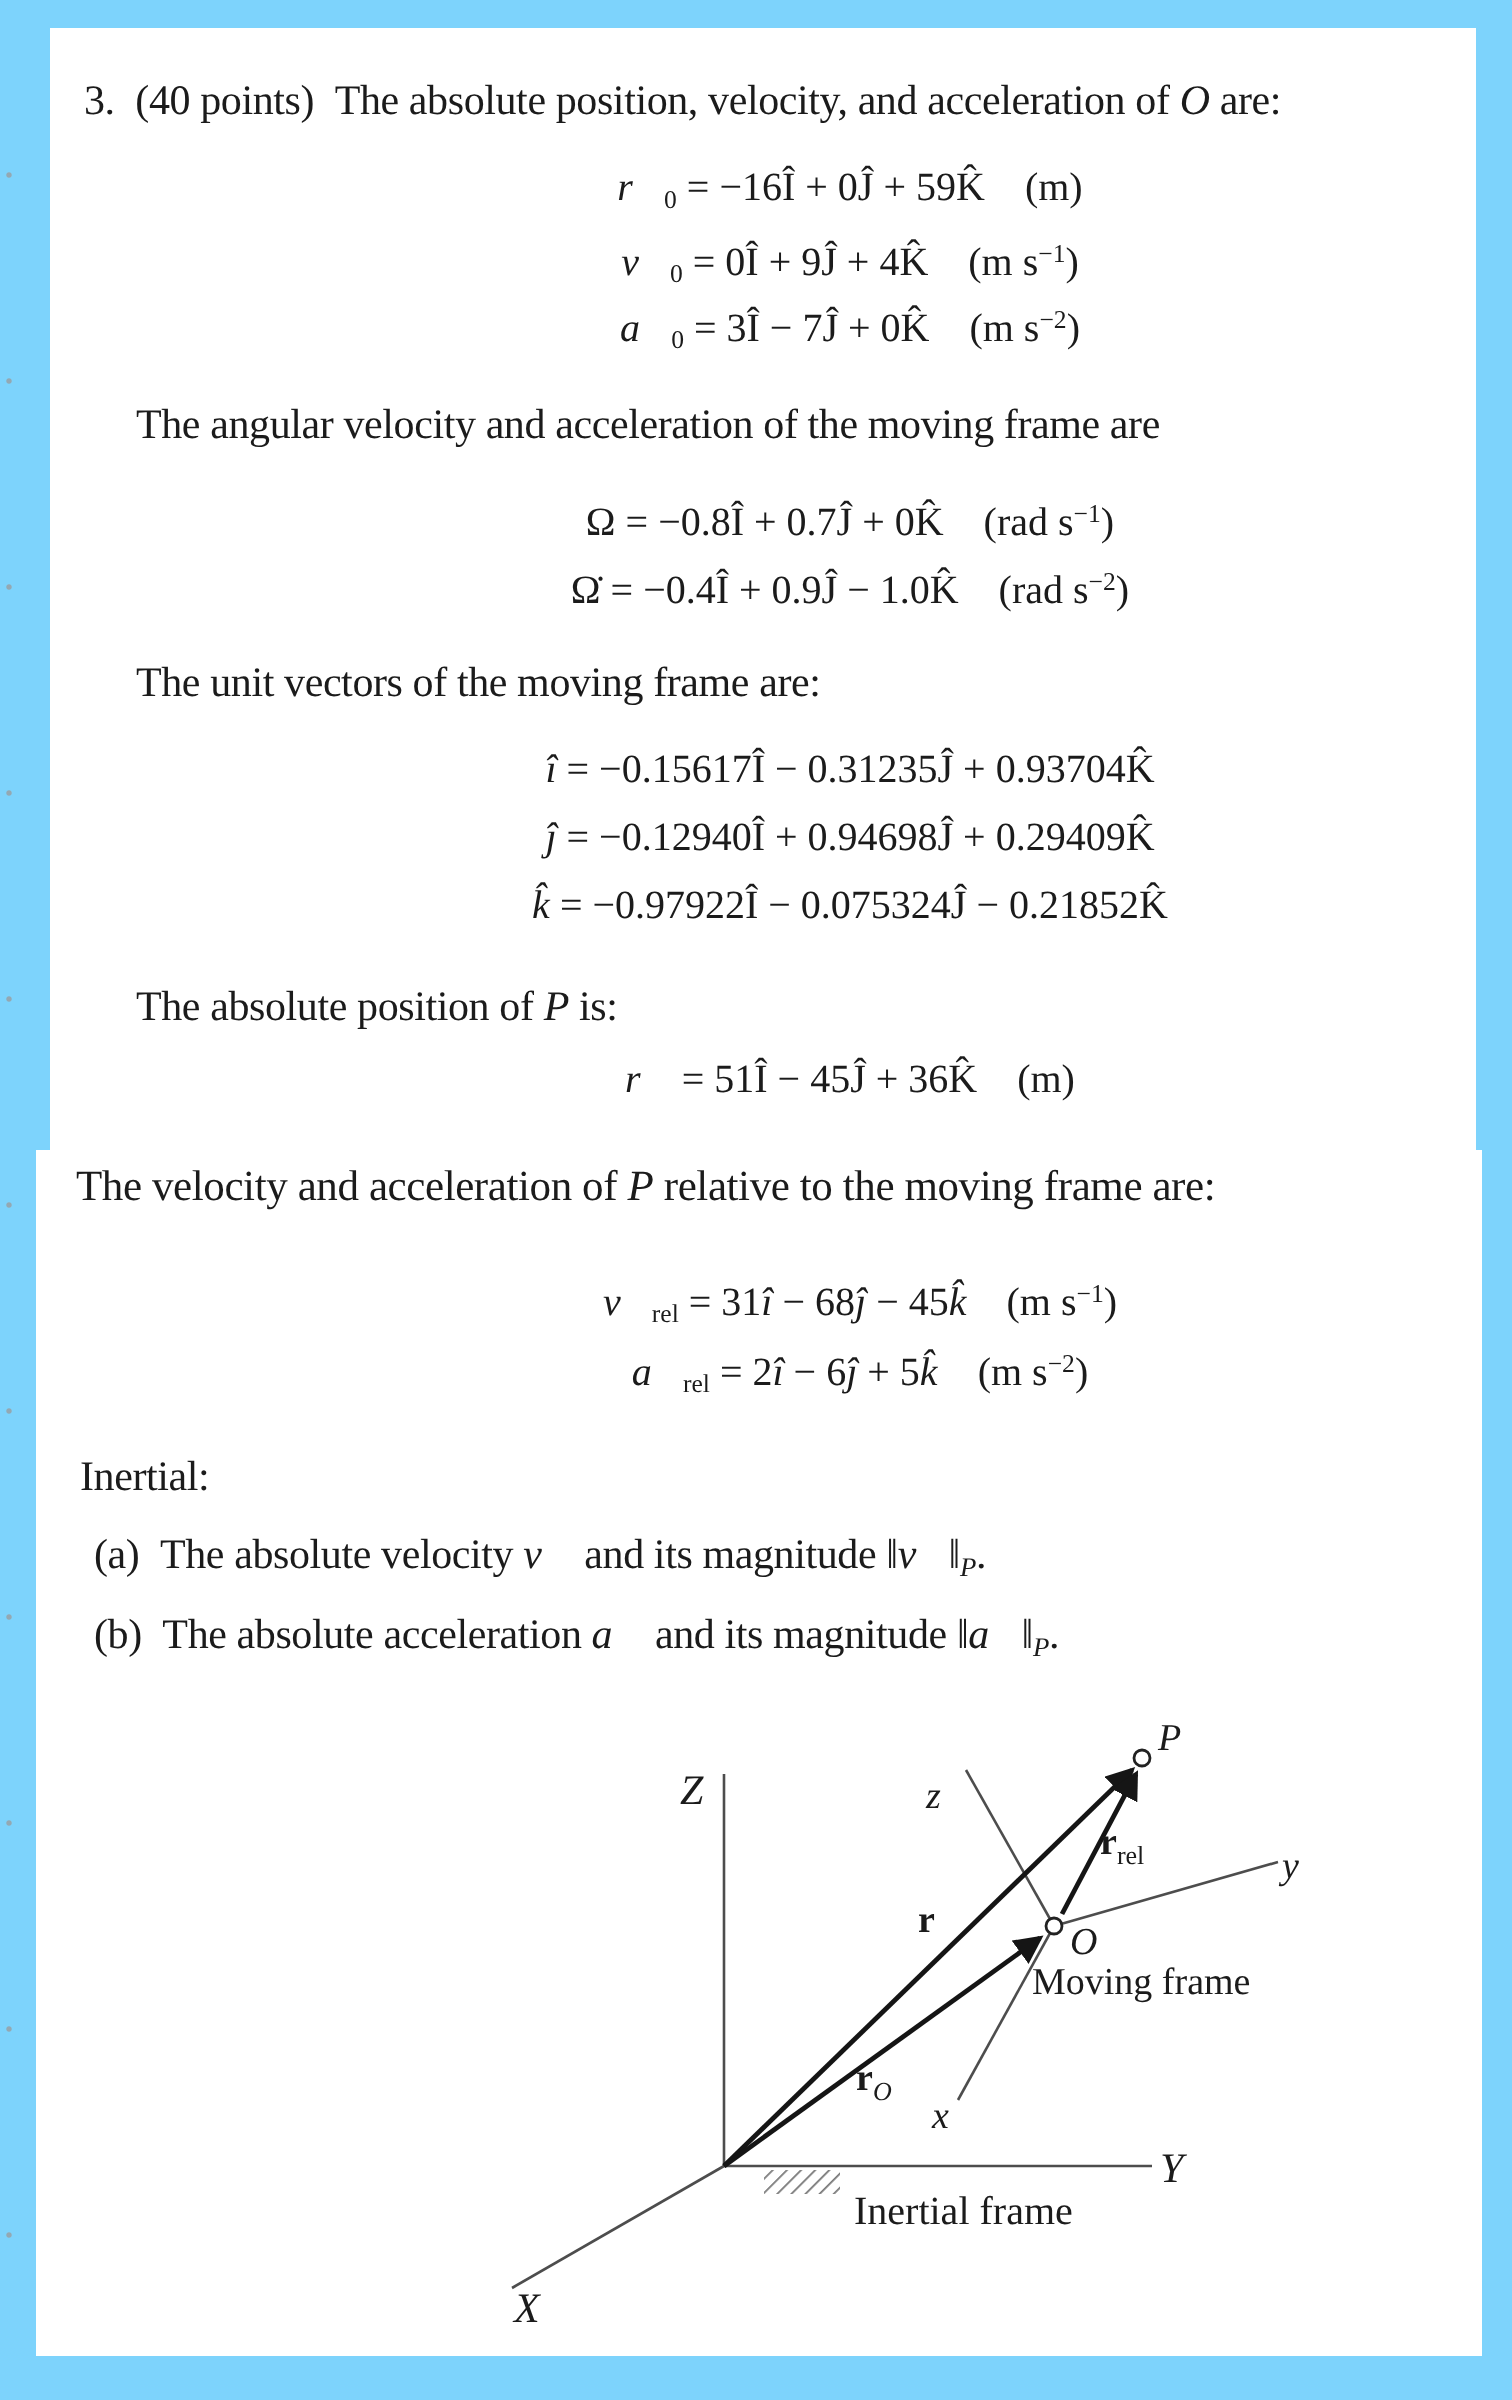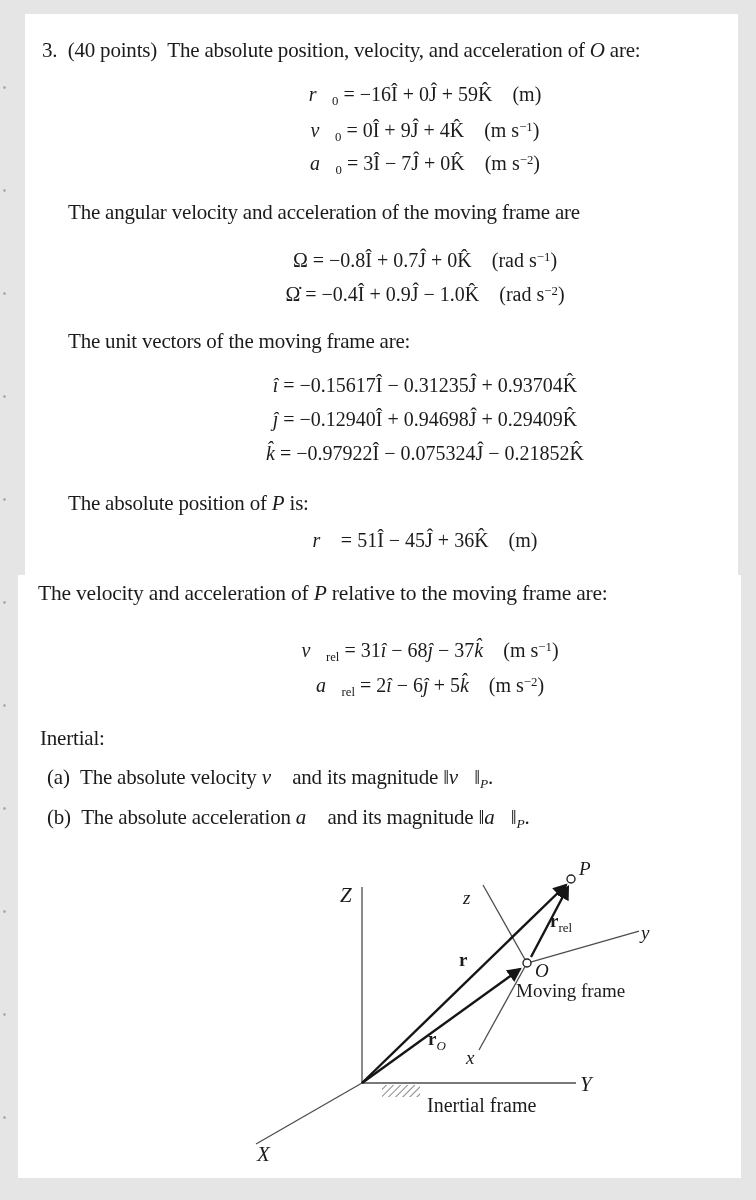--- a/index.html
+++ b/index.html
@@ -1,18 +1,18 @@
 <!DOCTYPE html>
 <html><head>
 <meta charset="utf-8">
 <style>
   html,body{margin:0;padding:0;background:#2e2e2e;}
   .stage{
     position:relative;width:756px;height:1200px;overflow:hidden;
-    background:#e5e5e5;
+    background:#7dd3fc;
     font-family:"Liberation Serif","DejaVu Serif",serif;
     color:#1b1b1b;
   }
   .edge-dots{
     position:absolute;left:2px;top:30px;width:5px;height:1148px;
     background-image:radial-gradient(circle,#9a9a9a 1.1px,rgba(0,0,0,0) 1.6px);
     background-size:5px 103px;background-position:0 6px;opacity:.75;
   }
   .card{position:absolute;background:#ffffff;}
   .card-top{left:25px;top:14px;width:713px;height:561px;}
@@ -61,21 +61,21 @@
   <div class="eq" style="top:369px;"><span class="sg-i">î</span><span class="sg-n"> = −0.15617Î − 0.31235Ĵ + 0.93704K̂</span></div>
   <div class="eq" style="top:403px;"><span class="sg-i">ĵ</span><span class="sg-n"> = −0.12940Î + 0.94698Ĵ + 0.29409K̂</span></div>
   <div class="eq" style="top:437px;"><span class="sg-i">k̂</span><span class="sg-n"> = −0.97922Î − 0.075324Ĵ − 0.21852K̂</span></div>
 
   <div class="tblock" style="left:68px;top:489px;"><span class="sg-n">The absolute position of </span><span class="sg-i">P</span><span class="sg-n"> is:</span></div>
 
   <div class="eq" style="top:524px;text-align:center;"><span class="sg-i">r⃗</span><span class="sg-n"> = 51Î − 45Ĵ + 36K̂</span><span class="sg-n"> (m)</span></div>
 
   <div class="tblock" style="left:38px;top:579px;font-size:21.5px;"><span class="sg-n">The velocity and acceleration of </span><span class="sg-i">P</span><span class="sg-n"> relative to the moving frame are:</span></div>
 
-  <div class="eq low" style="top:631px;"><span class="sg-i">v⃗</span><span class="sg-sub">rel</span><span class="sg-n"> = 31</span><span class="sg-i">î</span><span class="sg-n"> − 68</span><span class="sg-i">ĵ</span><span class="sg-n"> − 37</span><span class="sg-i">k̂</span><span class="sg-n"> (m s</span><span class="sg-sup">−1</span><span class="sg-n">)</span></div>
+  <div class="eq low" style="top:631px;"><span class="sg-i">v⃗</span><span class="sg-sub">rel</span><span class="sg-n"> = 31</span><span class="sg-i">î</span><span class="sg-n"> − 68</span><span class="sg-i">ĵ</span><span class="sg-n"> − 45</span><span class="sg-i">k̂</span><span class="sg-n"> (m s</span><span class="sg-sup">−1</span><span class="sg-n">)</span></div>
   <div class="eq low" style="top:666px;"><span class="sg-i">a⃗</span><span class="sg-sub">rel</span><span class="sg-n"> = 2</span><span class="sg-i">î</span><span class="sg-n"> − 6</span><span class="sg-i">ĵ</span><span class="sg-n"> + 5</span><span class="sg-i">k̂</span><span class="sg-n"> (m s</span><span class="sg-sup">−2</span><span class="sg-n">)</span></div>
 
   <div class="tblock" style="left:40px;top:724px;">Inertial:</div>
   <div class="tblock" style="left:47px;top:803px;"><span class="sg-n">(b) The absolute acceleration </span><span class="sg-i">a⃗</span><span class="sg-n"> and its magnitude </span><span class="sg-n">‖</span><span class="sg-i">a⃗</span><span class="sg-n">‖</span><span class="sg-isub">P</span><span class="sg-n">.</span></div>
   <div class="tblock" style="left:47px;top:763px;"><span class="sg-n">(a) The absolute velocity </span><span class="sg-i">v⃗</span><span class="sg-n"> and its magnitude </span><span class="sg-n">‖</span><span class="sg-i">v⃗</span><span class="sg-n">‖</span><span class="sg-isub">P</span><span class="sg-n">.</span></div>
 
   <svg class="diagram" viewBox="230 850 440 322">
     <defs>
       <marker id="ah" viewBox="0 0 10 10" refX="8.5" refY="5" markerWidth="6" markerHeight="6" orient="auto">
         <path d="M0,0 L10,5 L0,10 z" fill="#151515"></path>

